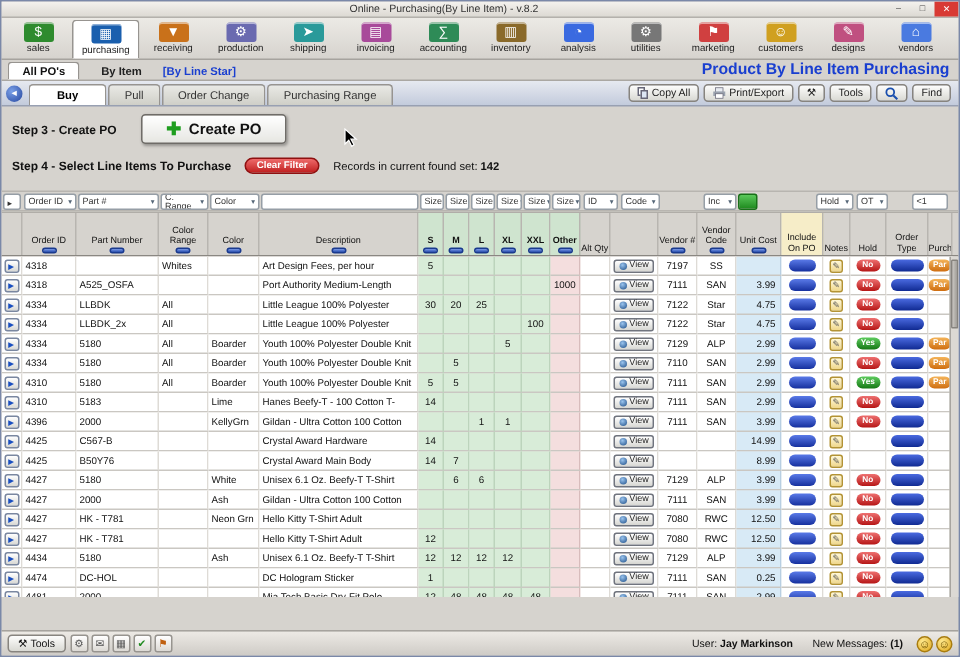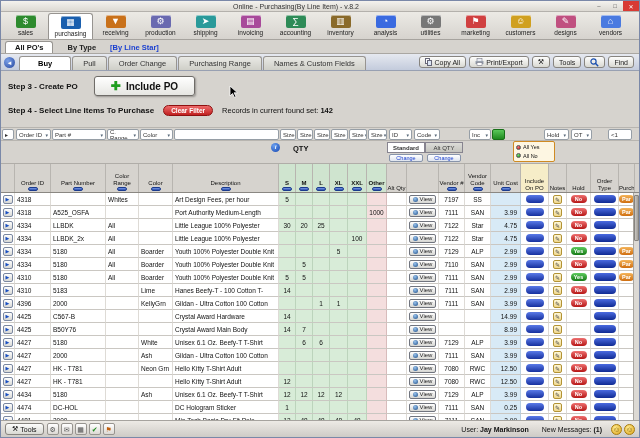--- a/index.html
+++ b/index.html
@@ -181,32 +181,32 @@
         <div class="mod-label">designs</div>
       </div>
       <div class="module">
         <div class="mod-icon" style="background: rgb(74, 122, 224);">⌂</div>
         <div class="mod-label">vendors</div>
       </div>
     </div>
 
   <div class="viewtabs">
     <div class="vtab">All PO's</div>
-    <div class="vlink">By Type</div>
+    <div class="vlink">By Item</div>
     <div class="vlink blue">[By Line Star]</div>
+    <div class="pagetitle">Product By Line Item Purchasing</div>
   </div>
 
   <div class="subtabbar">
     <div class="backbtn">◂</div>
     <div class="subtabs">
         <div class="stab active">Buy</div>
         <div class="stab">Pull</div>
         <div class="stab">Order Change</div>
         <div class="stab">Purchasing Range</div>
-        <div class="stab">Names &amp; Custom Fields</div>
       </div>
     <div class="rightbtns">
       <div class="tbtn">
         <span class="ic-copy">
             <i></i>
             <i></i>
           </span>
         <span>Copy All</span>
       </div>
       <div class="tbtn">
@@ -232,21 +232,21 @@
       <div class="tbtn">
           <span>Find</span>
         </div>
     </div>
   </div>
 
   <div class="step1">
     <div class="step-label">Step 3 - Create PO</div>
     <div class="createpo">
       <span class="plus">✚</span>
-      <span>Include PO</span>
+      <span>Create PO</span>
     </div>
   </div>
 
   <div class="step2">
     <div class="step-label">Step 4 - Select Line Items To Purchase</div>
     <div class="clearfilter">Clear Filter</div>
     <div class="records">
       <span>Records in current found set:</span><b>142</b>
     </div>
   </div>
@@ -317,40 +317,20 @@
       </div>
       <div class="fbox" style="left: 570px; width: 21px;">
         <span>OT</span>
         <span class="arr">▾</span>
       </div>
       <div class="fbox" style="left: 607px; width: 24px;">
         <span>&lt;1</span>
       </div>
     </div>
 
-  <div class="headstrip">
-    <div class="infoicon">i</div>
-    <div class="qtylabel">QTY</div>
-    <div class="qtytabs">
-      <div class="qtab active">Standard</div>
-      <div class="qtab">Alt QTY</div>
-    </div>
-    <div class="changebtn" style="left:388px;">Change</div>
-    <div class="changebtn" style="left:426px;">Change</div>
-    <div class="allbox">
-      <div class="allopt">
-        <span class="dot red"></span>
-        <span>All Yes</span>
-      </div>
-      <div class="allopt">
-        <span class="dot green"></span>
-        <span>All No</span>
-      </div>
-    </div>
-  </div>
 
   <div class="headrow">
       <div class="hcell" style="width: 14px;">
         <div class="htext"></div>
       </div>
       <div class="hcell" style="width: 36px;">
         <div class="htext">Order ID</div>
         <div class="sortchip"></div>
       </div>
       <div class="hcell" style="width: 55px;">

